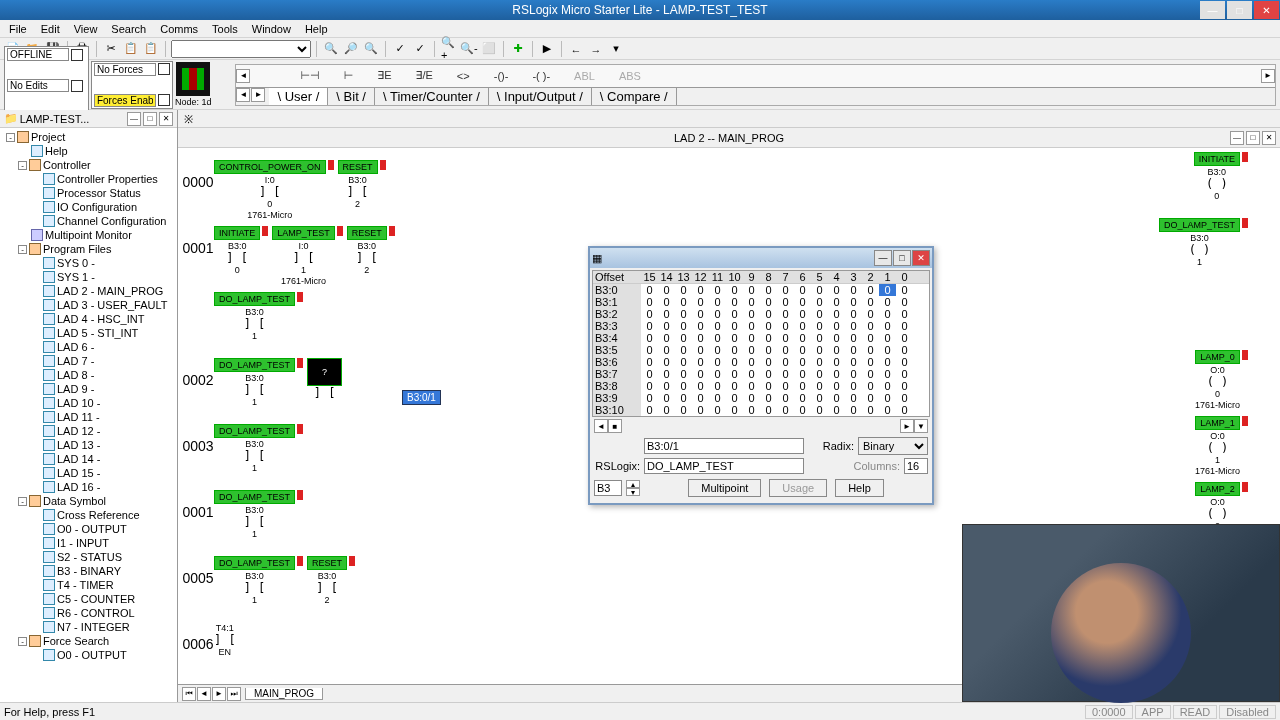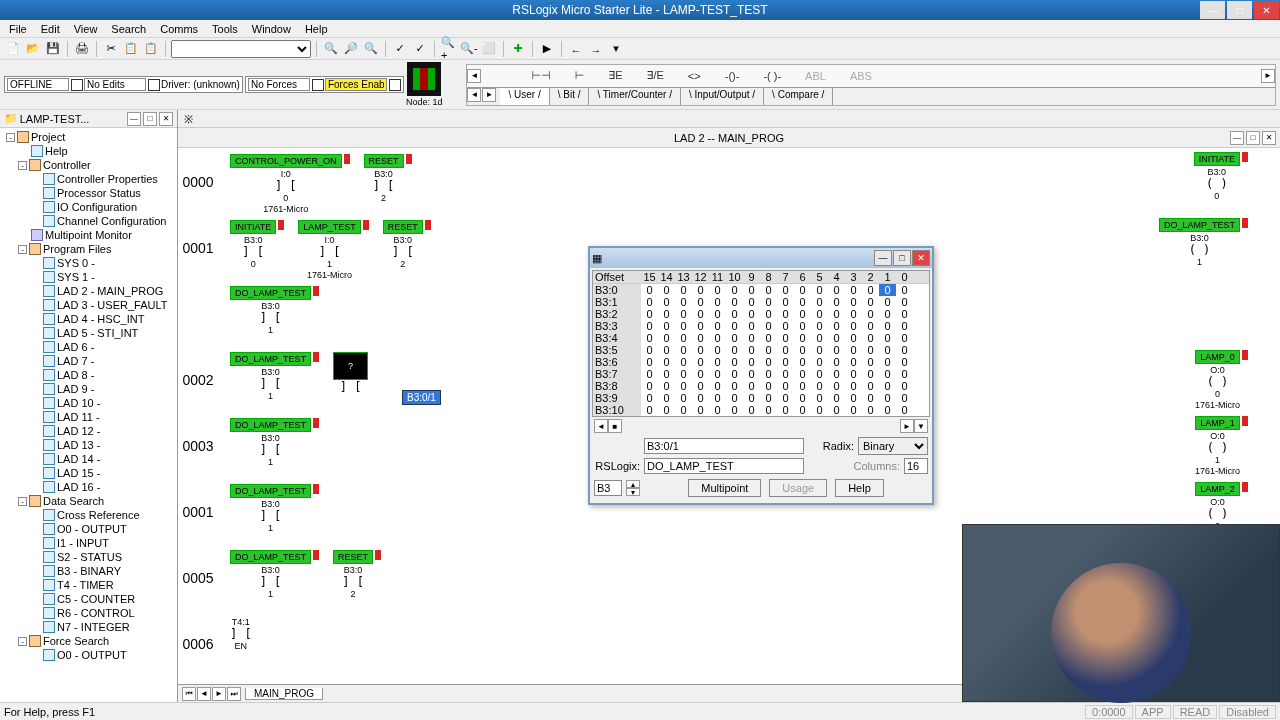--- a/index.html
+++ b/index.html
@@ -9,49 +9,49 @@
 .window-controls { display: flex; }
 .win-btn { width: 25px; height: 18px; margin: 1px; background: #e1e1e1; display: flex; align-items: center; justify-content: center; font-size: 10px; cursor: pointer; }
 .win-btn.close { background: #e04343; color: #fff; }
 .menubar { height: 18px; background: #f0f0f0; border-bottom: 1px solid #d4d4d4; display: flex; align-items: center; padding: 0 4px; gap: 4px; }
 .menu-item { padding: 0 5px; cursor: pointer; }
 .toolbar { height: 22px; background: #f0f0f0; border-bottom: 1px solid #d4d4d4; display: flex; align-items: center; padding: 0 4px; gap: 2px; }
 .tb-btn { width: 18px; height: 18px; border: 1px solid transparent; display: flex; align-items: center; justify-content: center; cursor: pointer; }
 .tb-sep { width: 1px; height: 16px; background: #bbb; margin: 0 3px; }
 .tb-select { height: 18px; font-size: 11px; }
 .status-row { height: 50px; background: #f0f0f0; display: flex; align-items: center; padding: 0 4px; gap: 2px; border-bottom: 1px solid #d4d4d4; }
-.status-box { border: 1px solid #888; padding: 1px 2px; background: #fff; display: flex; flex-direction: row; gap: 1px; }
+.status-box { border: 1px solid #888; padding: 1px 2px; background: #fff; display: flex; flex-direction: column; gap: 18px; }
 .status-line { display: flex; align-items: center; gap: 2px; }
 .status-input { background: #fff; border: 1px solid #888; padding: 0 2px; font-size: 10px; width: 62px; }
 .status-yellow { background: #ffee33; }
 .status-indicator { width: 12px; height: 12px; border: 1px solid #333; }
 .ladder-icon { width: 34px; height: 34px; background: #111; display: flex; align-items: center; justify-content: center; }
 .ladder-icon-inner { width: 22px; height: 22px; background: linear-gradient(90deg, #0a0 33%, #a00 33%, #a00 66%, #0a0 66%); }
 .workspace { display: flex; height: calc(100% - 128px); }
 .tree-panel { width: 178px; background: #fff; border-right: 1px solid #999; display: flex; flex-direction: column; }
 .tree-title { height: 18px; background: #f0f0f0; border-bottom: 1px solid #ccc; display: flex; align-items: center; justify-content: space-between; padding: 0 4px; }
 .tree-title-right { display: flex; gap: 2px; }
 .tree-mini-btn { width: 14px; height: 14px; border: 1px solid #999; background: #fff; font-size: 8px; display: flex; align-items: center; justify-content: center; cursor: pointer; }
 .tree-body { flex: 1; overflow: auto; padding: 2px; }
 .tree-node { display: flex; align-items: center; gap: 2px; padding: 0 2px; height: 14px; cursor: pointer; white-space: nowrap; }
 .tree-toggle { width: 9px; height: 9px; border: 1px solid #888; font-size: 8px; line-height: 7px; text-align: center; cursor: pointer; }
 .tree-icon { width: 12px; height: 12px; background: #fc9; border: 1px solid #863; }
 .tree-icon.file { background: #def; border-color: #38a; }
 .tree-icon.mon { background: #ccf; border-color: #66a; }
 .tree-indent { display: inline-block; }
 .ladder-area { flex: 1; display: flex; flex-direction: column; background: #fff; position: relative; }
 .ladder-tab-strip { height: 18px; display: flex; border-top: 1px solid #999; background: #f0f0f0; }
-.ladder-tab { padding: 1px 8px; border-right: 1px solid #999; background: #f0f0f0; cursor: pointer; font-size: 10px; }
+.ladder-tab { padding: 1px 8px; border-right: 1px solid #999; background: #f0f0f0; cursor: pointer; font-size: 13px; }
 .ladder-tab.active { background: #fff; }
 .ladder-title { height: 20px; background: #f0f0f0; border-bottom: 1px solid #ccc; display: flex; align-items: center; justify-content: center; font-size: 12px; position: relative; }
 .ladder-title-controls { position: absolute; right: 4px; display: flex; gap: 2px; }
 .ladder-canvas { flex: 1; background: #fff; overflow: auto; position: relative; padding: 4px 20px 4px 4px; }
 .rung { display: flex; align-items: flex-start; min-height: 60px; margin-bottom: 6px; position: relative; }
 .rung-num { width: 32px; font-size: 14px; padding-top: 22px; text-align: center; }
-.rung-elements { display: flex; position: absolute; left: 32px; top: 2px; gap: 22px; margin-left: 16px; }
+.rung-elements { display: flex; position: absolute; left: 32px; top: 8px; gap: 12px; }
 .rung-output { position: absolute; right: 20px; top: 0; }
 .instr { display: flex; flex-direction: column; align-items: center; font-size: 9px; }
 .instr-label { background: #2ec12e; color: #000; padding: 1px 4px; border: 1px solid #0a0; font-size: 9px; white-space: nowrap; }
 .instr-addr { font-size: 9px; margin-top: 1px; }
 .instr-sym { font-size: 12px; font-family: monospace; }
 .instr-bit { font-size: 9px; }
 .instr-status-dot { width: 6px; height: 10px; background: #d22; position: absolute; }
 .instr-tooltip { position: absolute; background: #3477d8; color: #fff; padding: 1px 4px; font-size: 10px; border: 1px solid #235; }
 .data-file-win { position: absolute; left: 588px; top: 246px; width: 346px; background: #f0f0f0; border: 2px solid #7a9ac0; box-shadow: 2px 2px 6px rgba(0,0,0,0.3); z-index: 100; }
 .df-title { height: 20px; background: linear-gradient(#cfe0f0, #a8c3e0); display: flex; align-items: center; justify-content: space-between; padding: 0 2px; }
@@ -369,21 +369,21 @@
         <div class="tree-node">
           <span class="tree-indent" style="width: 24px;"></span>
           <span style="width: 11px;"></span>
           <span class="tree-icon file"></span>
           <span>LAD 16 -</span>
         </div>
         <div class="tree-node">
           <span class="tree-indent" style="width: 12px;"></span>
           <span class="tree-toggle">-</span>
           <span class="tree-icon folder"></span>
-          <span>Data Search</span>
+          <span>Data Symbol</span>
         </div>
         <div class="tree-node">
           <span class="tree-indent" style="width: 24px;"></span>
           <span style="width: 11px;"></span>
           <span class="tree-icon file"></span>
           <span>Cross Reference</span>
         </div>
         <div class="tree-node">
           <span class="tree-indent" style="width: 24px;"></span>
           <span style="width: 11px;"></span>

